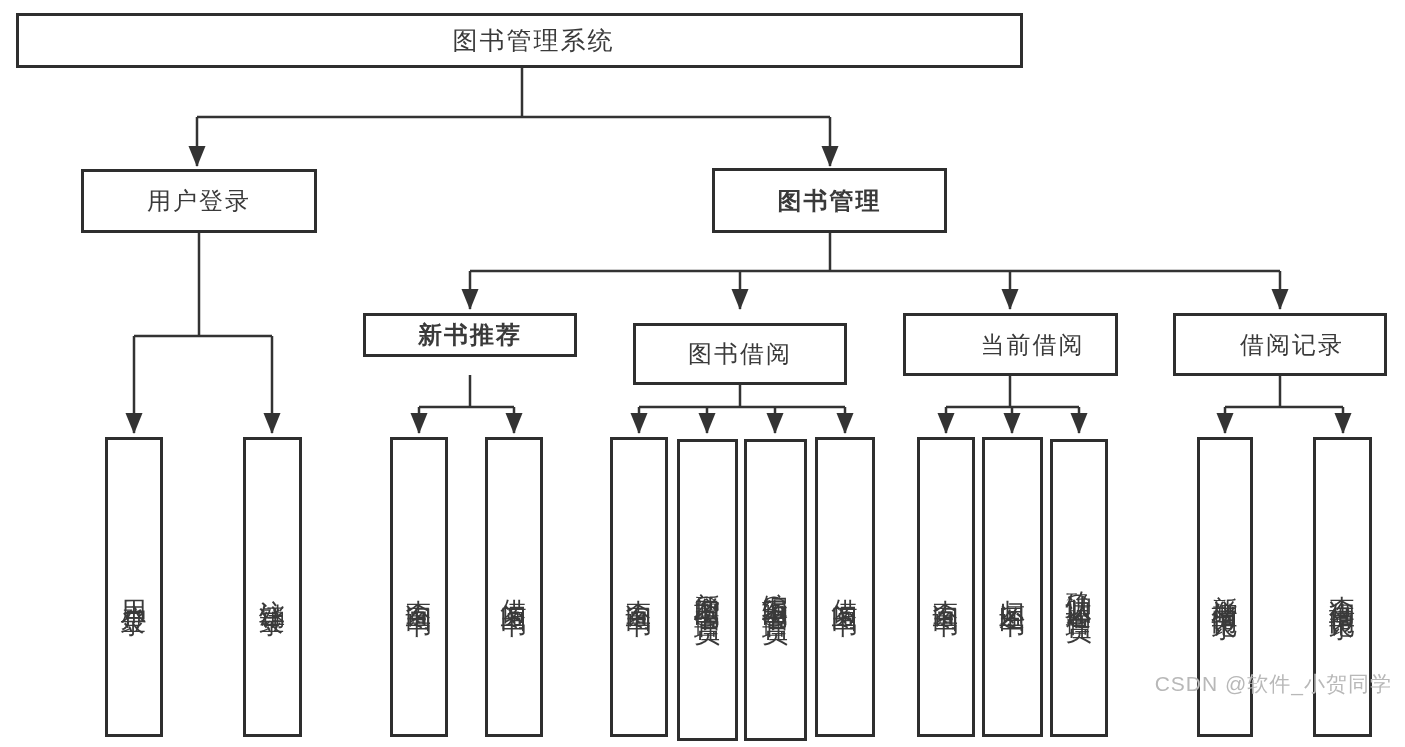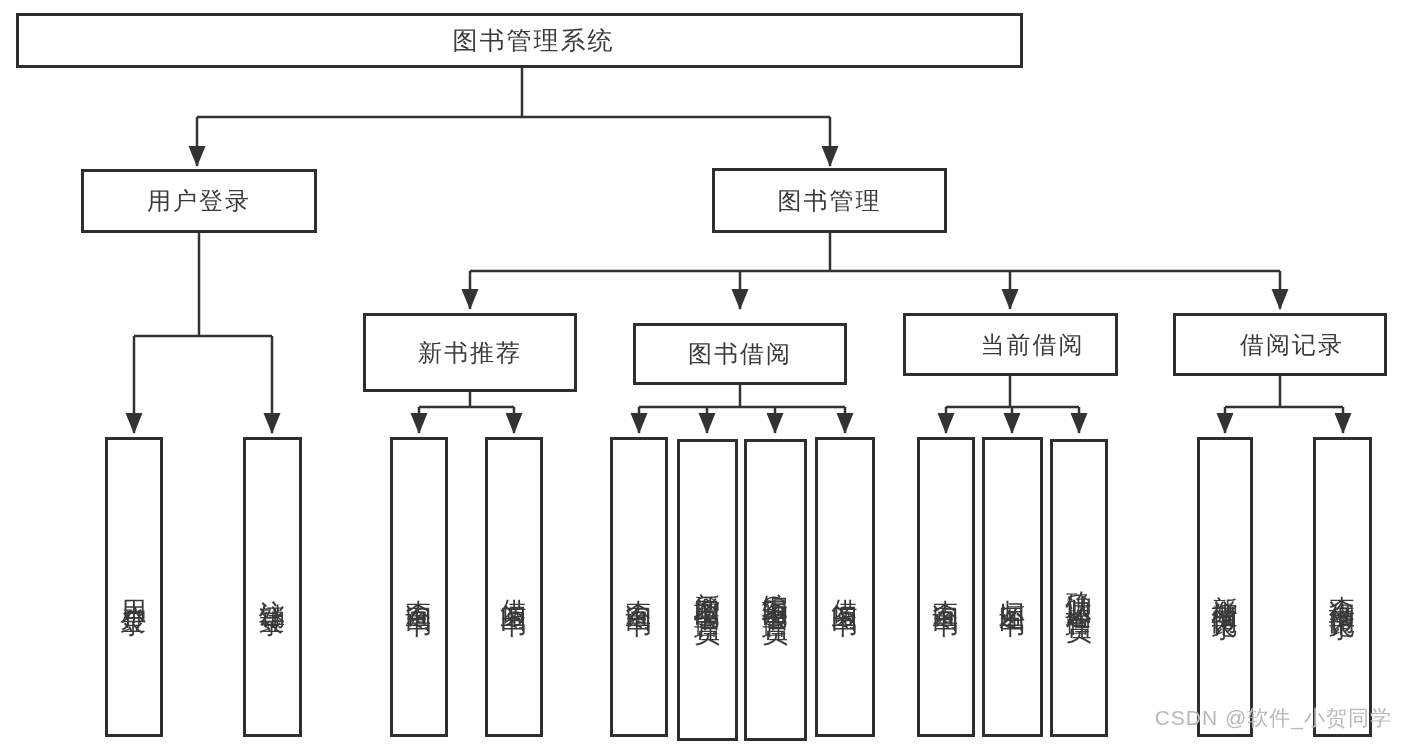--- a/index.html
+++ b/index.html
@@ -37,21 +37,21 @@
   .vbox {
     writing-mode: vertical-rl;
     text-orientation: mixed;
     font-size: 26px;
     letter-spacing: 4px;
     line-height: 1;
   }
   .watermark {
     position: absolute;
     right: 13px;
-    top: 704px;
+    top: 670px;
     font-size: 21px;
     letter-spacing: 1px;
     color: #b8b8b8;
     z-index: 3;
     white-space: nowrap;
   }
 </style>
 </head>
 <body>
 
@@ -103,23 +103,23 @@
       <path d="M1280,376 V407"></path>
       <path d="M1225,407 H1343"></path>
       <path d="M1225,407 V433" marker-end="url(#arw)"></path>
       <path d="M1343,407 V433" marker-end="url(#arw)"></path>
     </g>
   </svg>
 
   <div class="node hbox root" style="left:16px; top:13px; width:1007px; height:55px;">图书管理系统</div>
 
   <div class="node hbox" style="left:81px; top:169px; width:236px; height:64px;">用户登录</div>
-  <div class="node hbox" style="left:712px; top:168px; width:235px; height:65px;">图书管理</div>
+  <div class="node hbox" style="left:712px; top:168px; width:235px; height:65px;font-weight:bold;">图书管理</div>
 
-  <div class="node hbox" style="left:363px; top:313px; width:214px; height:79px;">新书推荐</div>
+  <div class="node hbox" style="left:363px; top:313px; width:214px; height:44px;font-weight:bold;">新书推荐</div>
   <div class="node hbox" style="left:633px; top:323px; width:214px; height:62px;">图书借阅</div>
   <div class="node hbox" style="left:903px; top:313px; width:215px; height:63px;padding-left:44px;">当前借阅</div>
   <div class="node hbox" style="left:1173px; top:313px; width:214px; height:63px;padding-left:24px;">借阅记录</div>
 
   <div class="node vbox" style="left:105px; top:437px; width:58px; height:300px;">用户登录</div>
   <div class="node vbox" style="left:243px; top:437px; width:59px; height:300px;">注销登录</div>
 
   <div class="node vbox" style="left:390px; top:437px; width:58px; height:300px;">查询图书</div>
   <div class="node vbox" style="left:485px; top:437px; width:58px; height:300px;">借阅图书</div>
 

